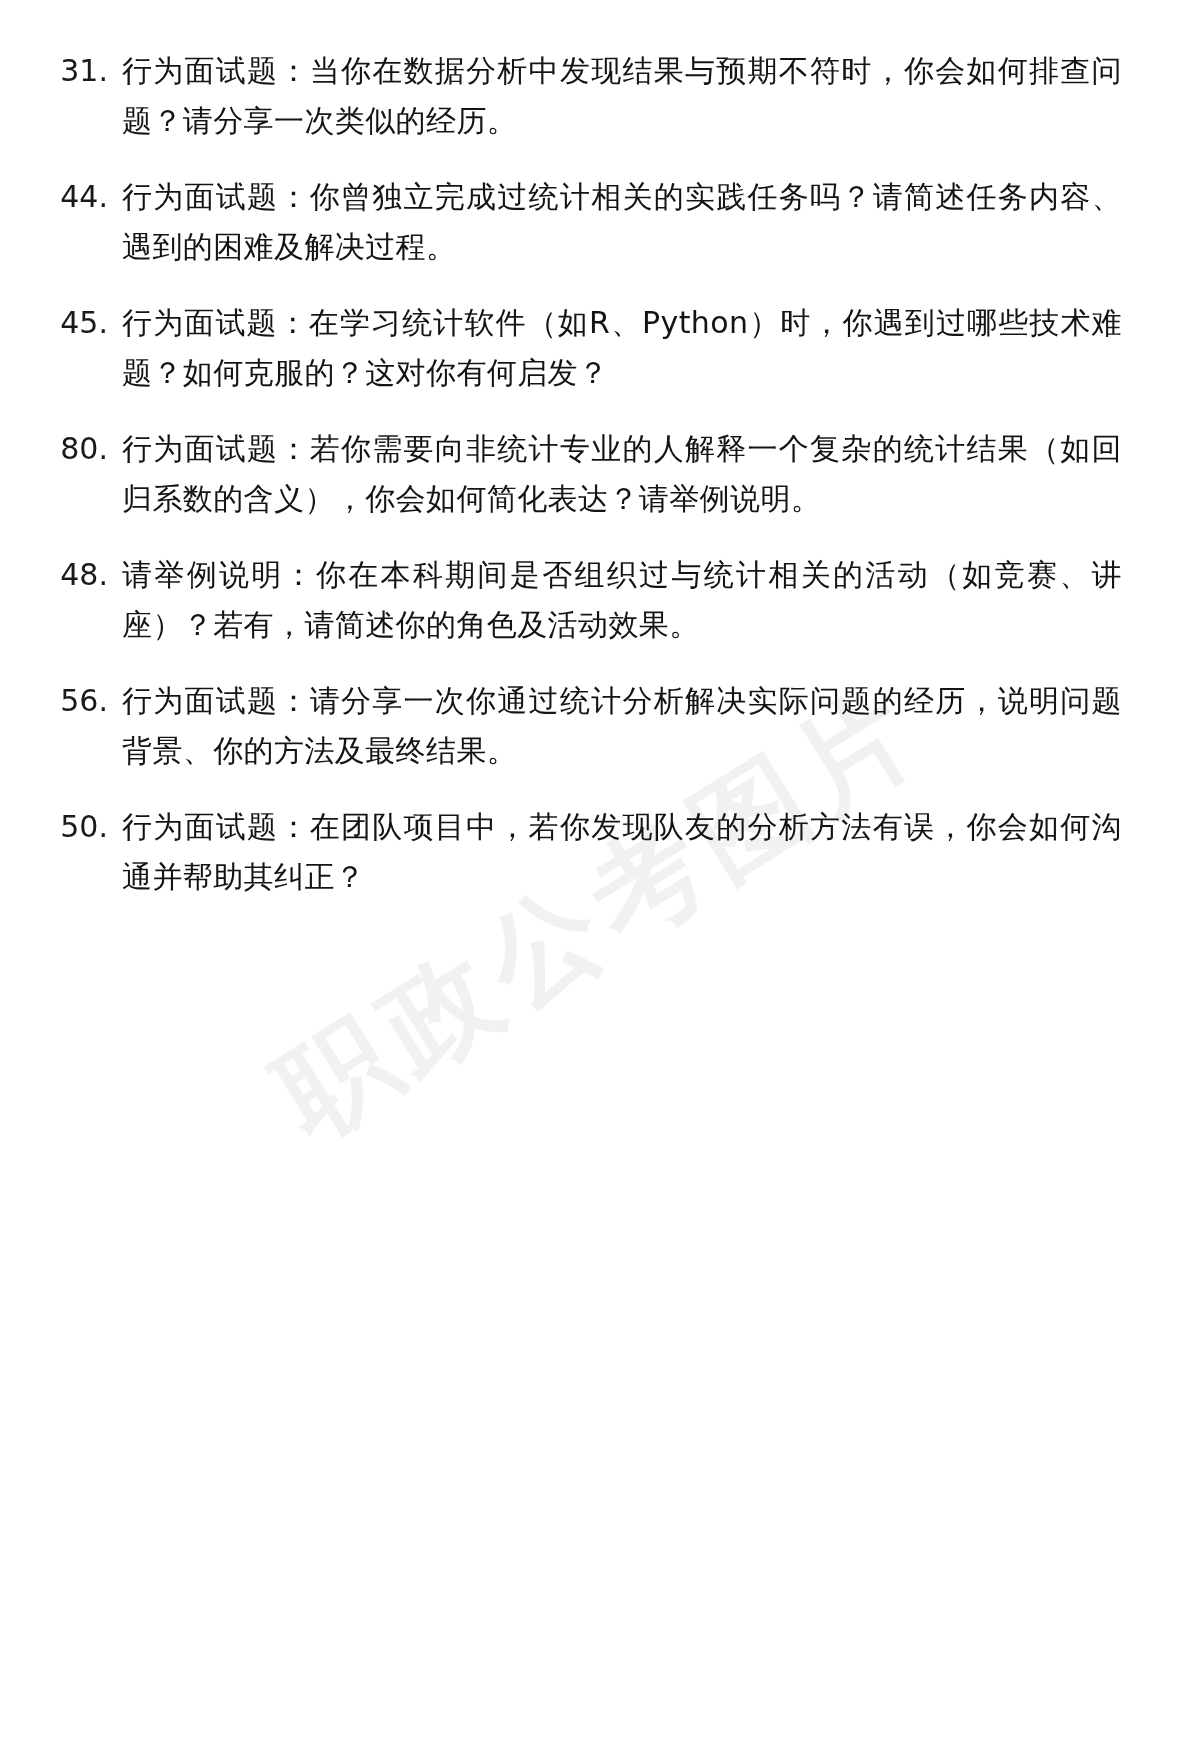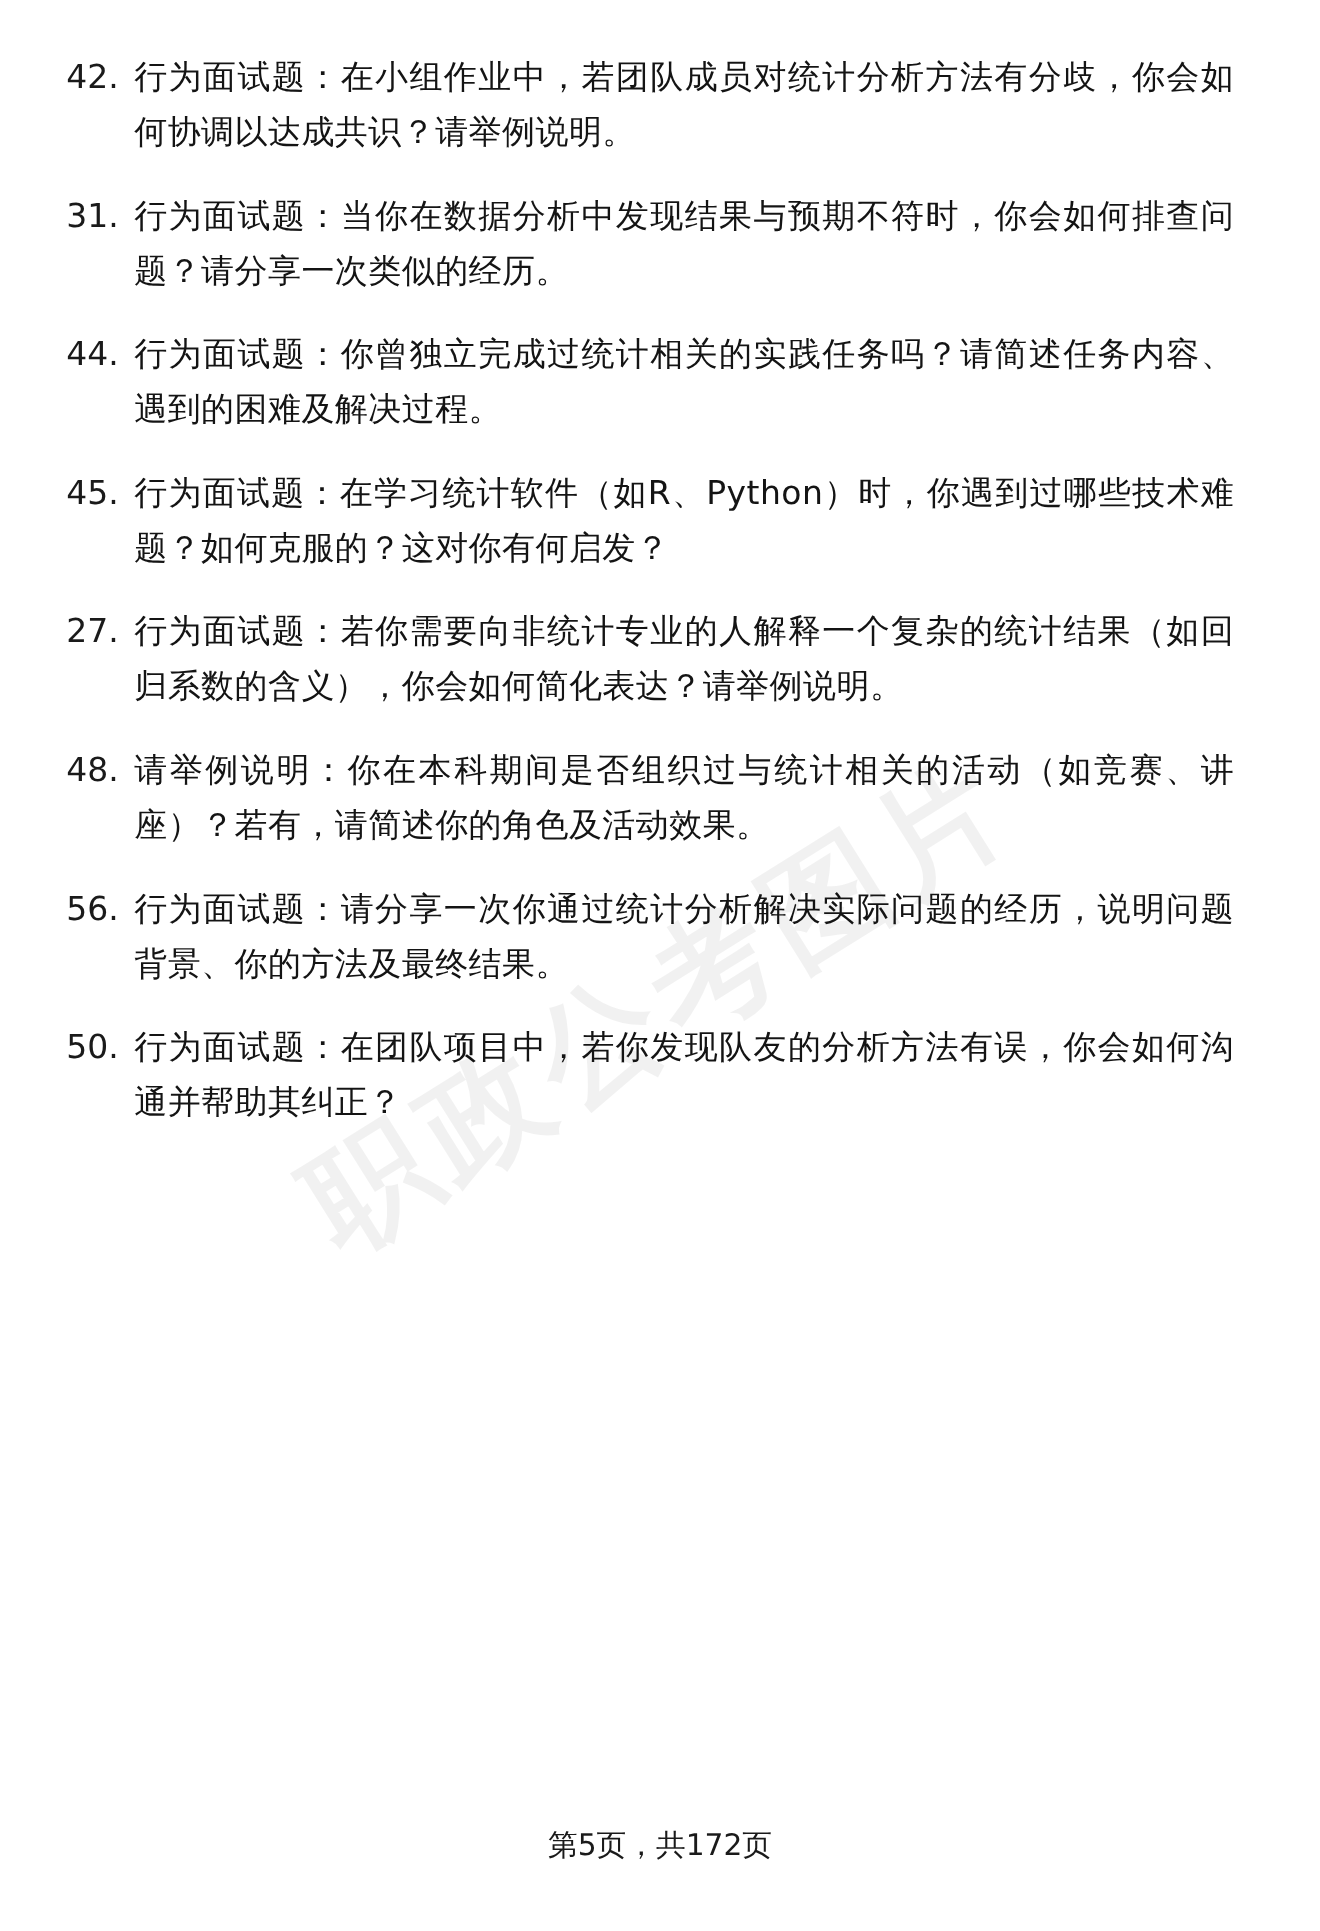--- a/index.html
+++ b/index.html
@@ -81,42 +81,38 @@
 </style>
 </head>
 <body>
 
 <div class="page">
 
   <div class="watermark">职政公考图片</div>
 
   <div class="content">
 
-    <div class="qitem">
-      <div class="qnum">42.</div>
-      <div class="qtext">行为面试题：在小组作业中，若团队成员对统计分析方法有分歧，你会如何协调以达成共识？请举例说明。</div>
-    </div>
 
     <div class="qitem">
       <div class="qnum">31.</div>
       <div class="qtext">行为面试题：当你在数据分析中发现结果与预期不符时，你会如何排查问题？请分享一次类似的经历。</div>
     </div>
 
     <div class="qitem">
       <div class="qnum">44.</div>
       <div class="qtext">行为面试题：你曾独立完成过统计相关的实践任务吗？请简述任务内容、遇到的困难及解决过程。</div>
     </div>
 
     <div class="qitem">
       <div class="qnum">45.</div>
       <div class="qtext">行为面试题：在学习统计软件（如R、Python）时，你遇到过哪些技术难题？如何克服的？这对你有何启发？</div>
     </div>
 
     <div class="qitem">
-      <div class="qnum">27.</div>
+      <div class="qnum">80.</div>
       <div class="qtext">行为面试题：若你需要向非统计专业的人解释一个复杂的统计结果（如回归系数的含义），你会如何简化表达？请举例说明。</div>
     </div>
 
 
     <div class="qitem">
       <div class="qnum">48.</div>
       <div class="qtext">请举例说明：你在本科期间是否组织过与统计相关的活动（如竞赛、讲座）？若有，请简述你的角色及活动效果。</div>
     </div>
 
     <div class="qitem">
@@ -127,15 +123,14 @@
     <div class="qitem">
       <div class="qnum">50.</div>
       <div class="qtext">行为面试题：在团队项目中，若你发现队友的分析方法有误，你会如何沟通并帮助其纠正？</div>
     </div>
 
 
 
 
   </div>
 
-  <div class="footer">第5页，共172页</div>
 
 </div>
 
 </body></html>

